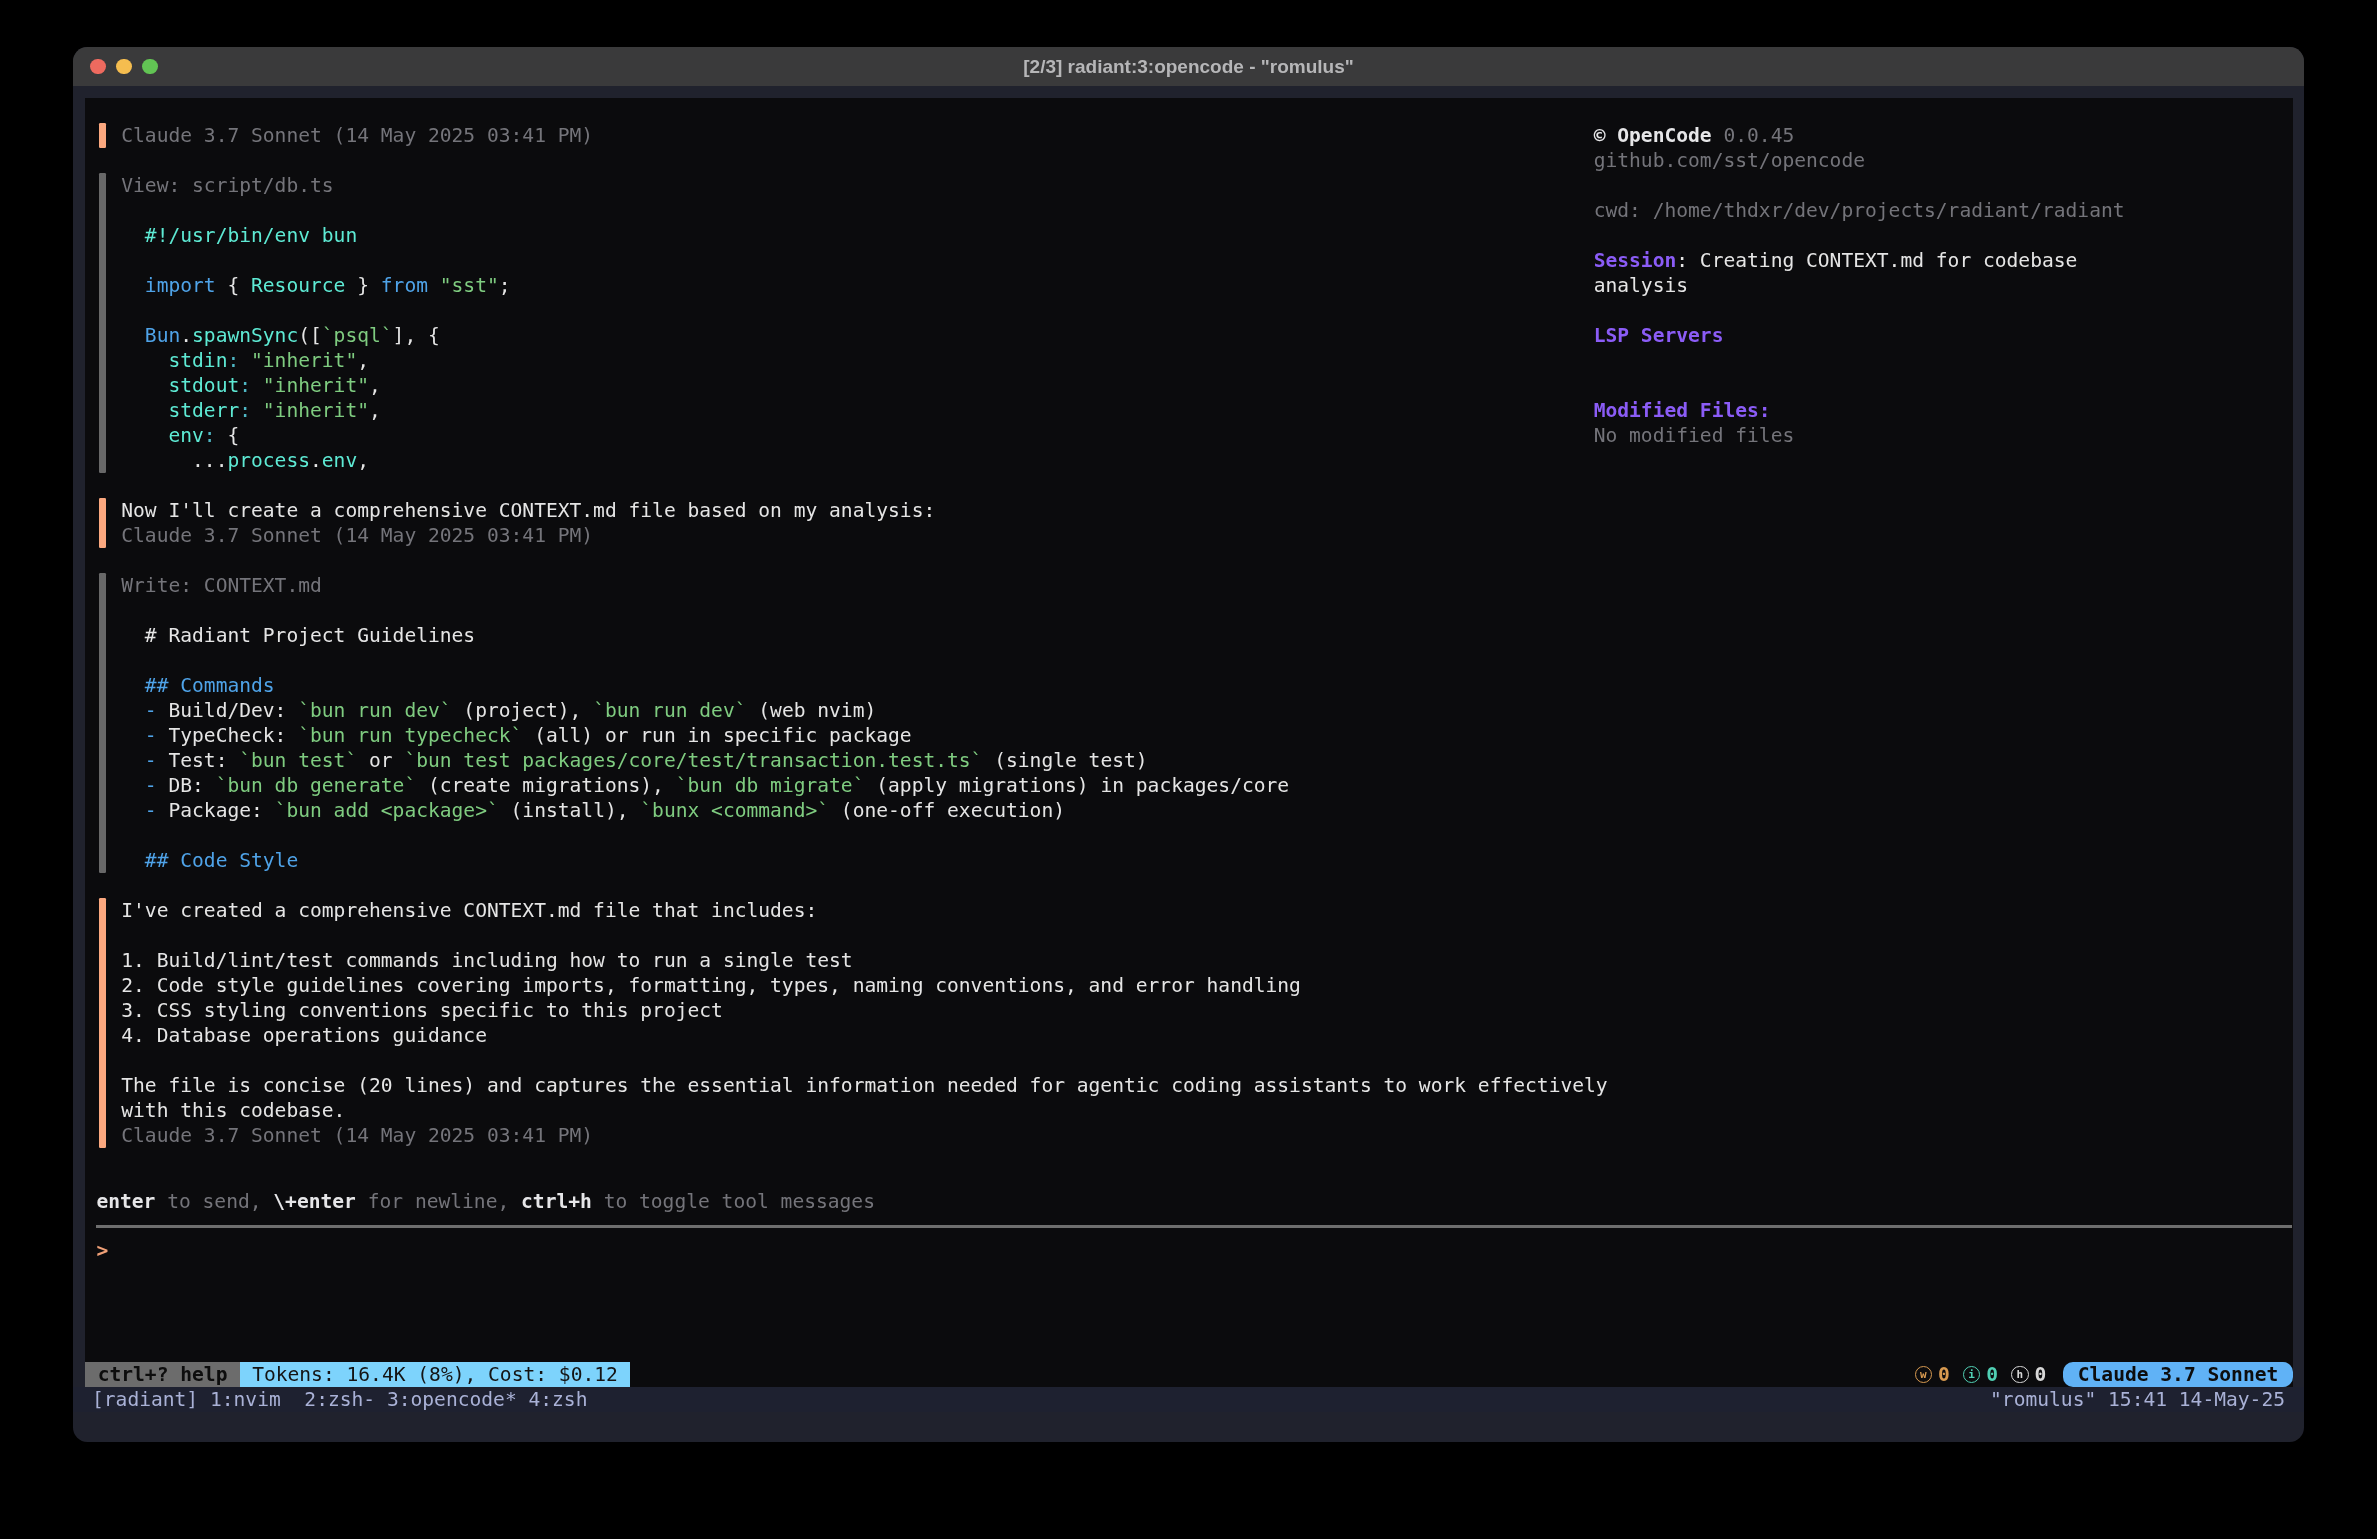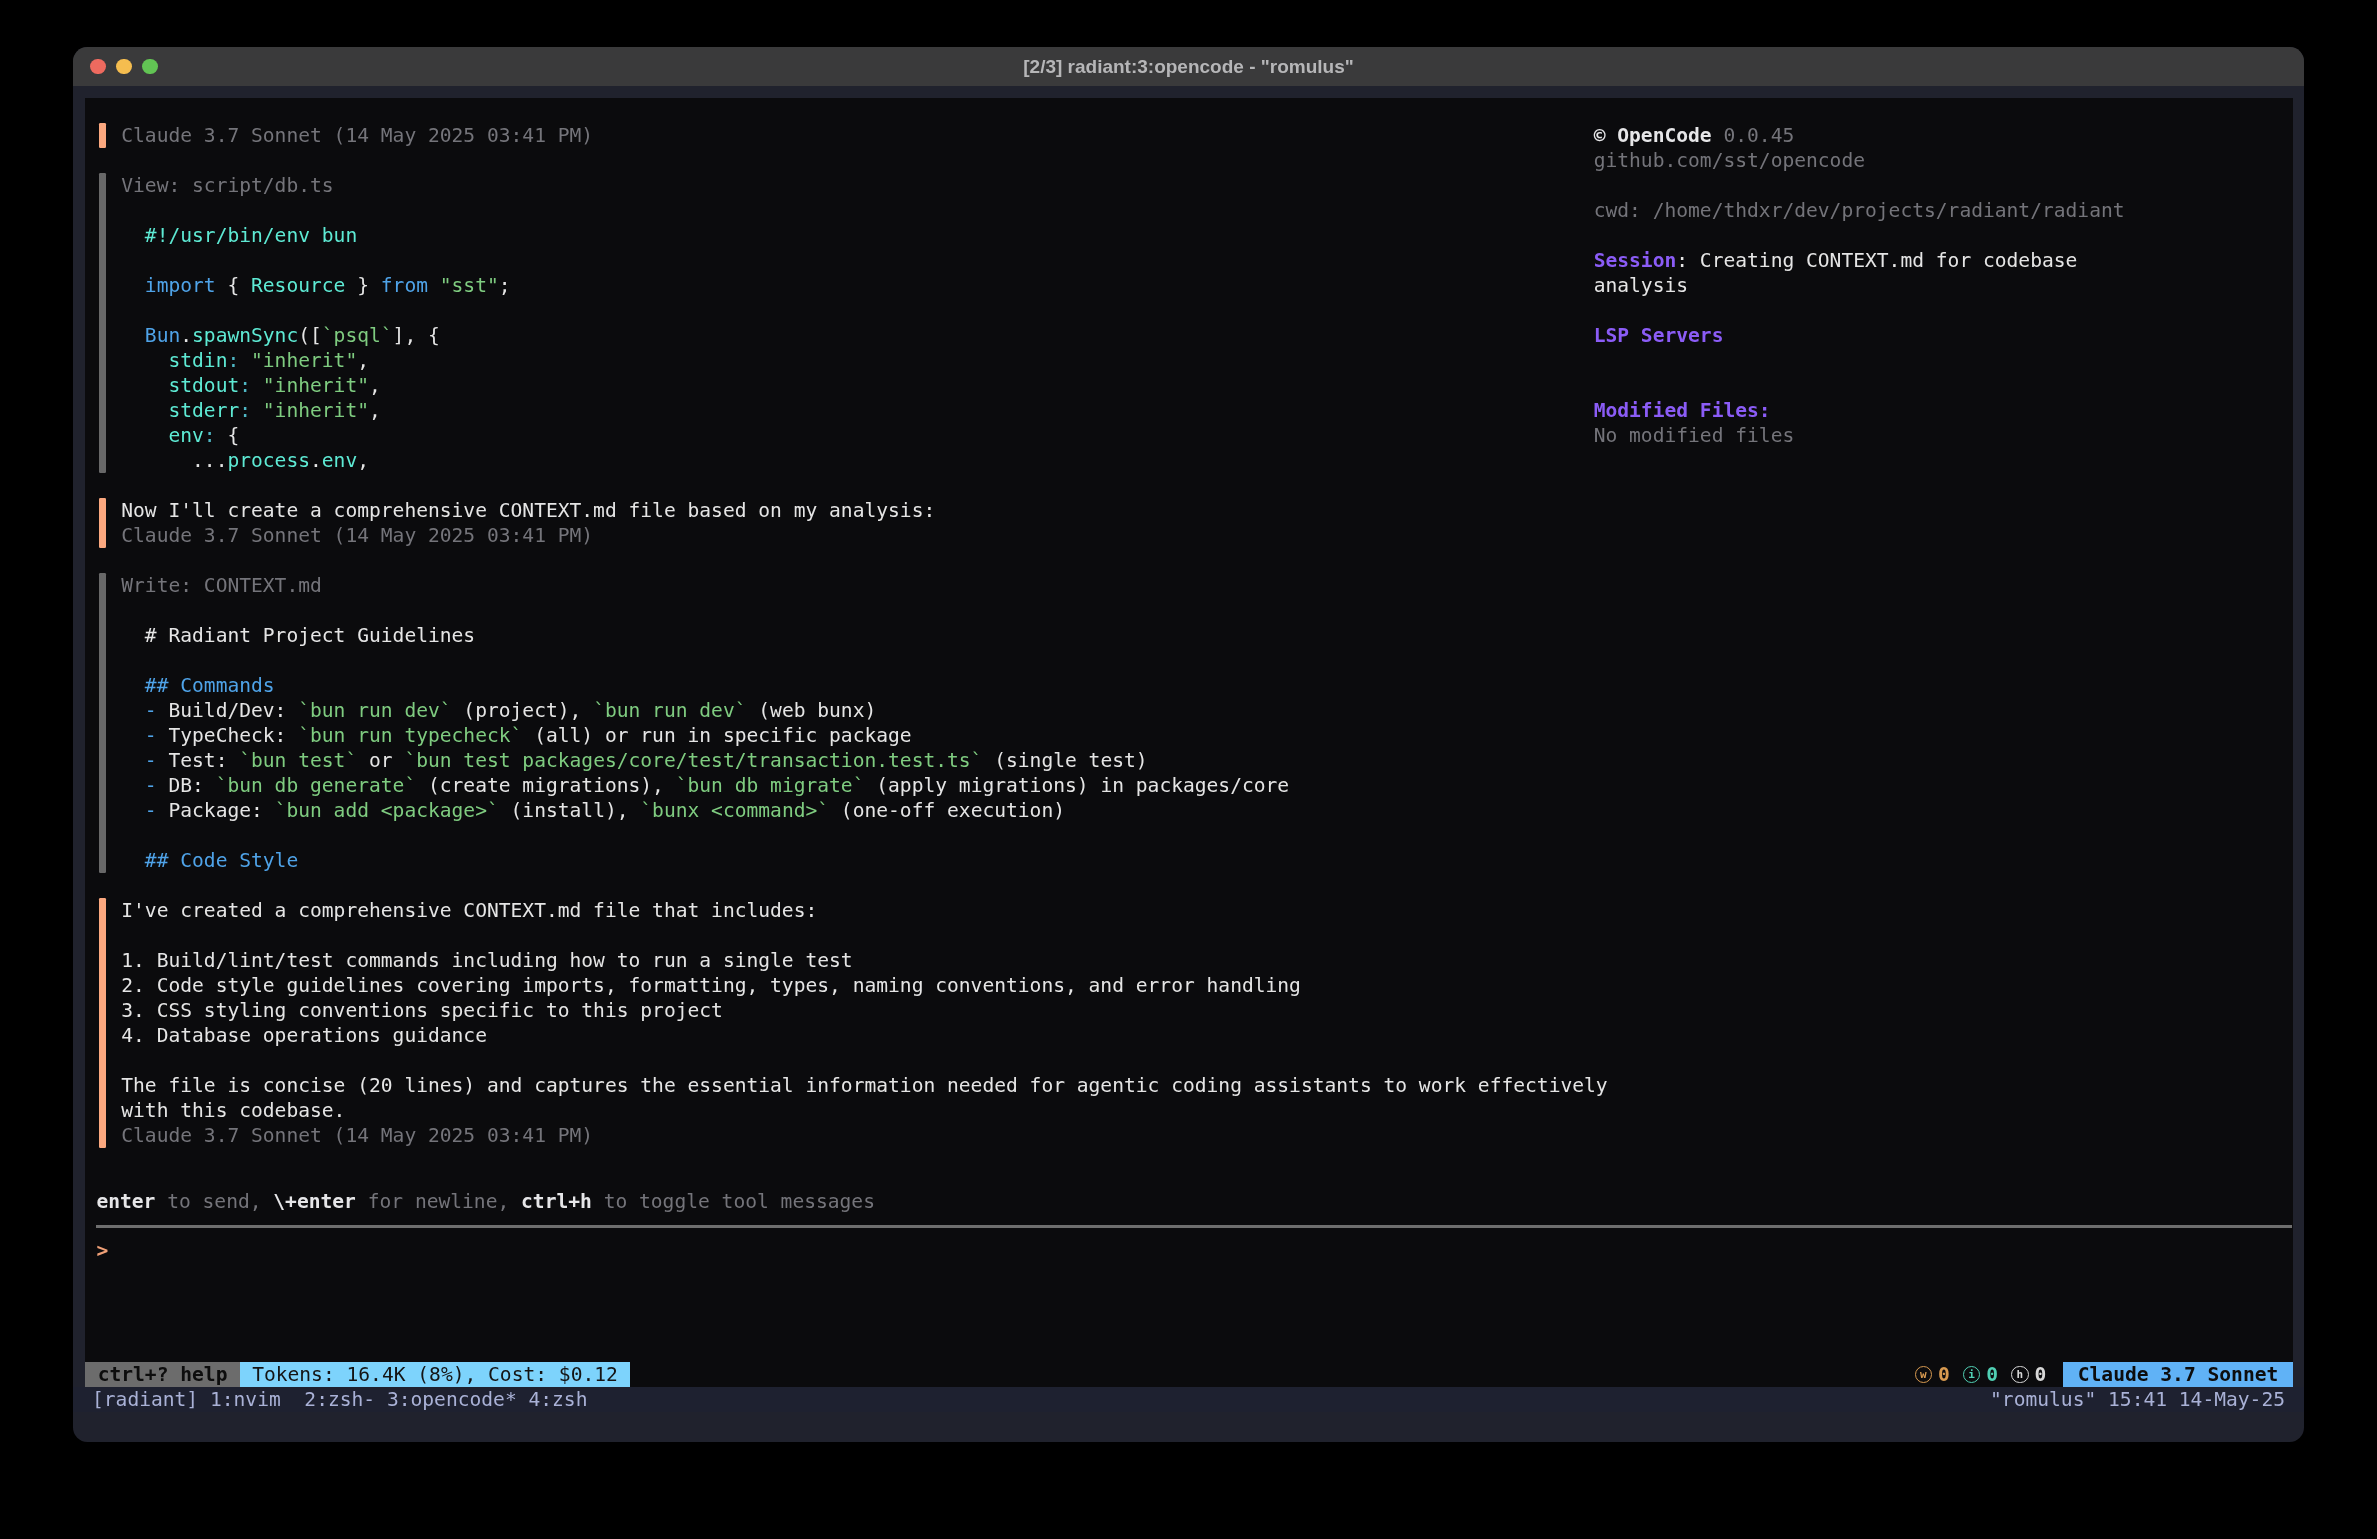--- a/index.html
+++ b/index.html
@@ -68,21 +68,21 @@
   .sb-counts { display:flex; align-items:center; gap:13px; margin-right:17px; }
   .count { display:inline-flex; align-items:center; gap:5.9px; }
   .circ {
     width:17.6px; height:17.6px; border:1.6px solid currentColor; border-radius:50%;
     display:inline-flex; align-items:center; justify-content:center;
     font-size:11px; font-weight:bold; line-height:1;
   }
   .cval { font-weight:bold; }
   .sb-model {
     background:#60b2f6; color:#0d0d0d; font-weight:600;
-    padding:0 14.4px; line-height:25px;
+    padding:0 14.4px; line-height:25px;border-radius:10px;
   }
 
   .tmuxbar {
     position:absolute; left:0; top:1340px; width:100%; height:25px;
     background:#1e2130; color:#a9b1d6; display:flex; justify-content:space-between;
     padding:0 19px; line-height:25px; white-space:pre;
   }
 </style>
 </head>
 <body>
@@ -131,21 +131,21 @@
           </div>
         </div>
         <div class="block">
           <div class="bar bar-gray"></div>
           <div>
             <div class="tline"><span class="c-gray">Write: CONTEXT.md</span></div>
             <div class="tline"></div>
             <div class="tline"><span class="c-white">  # Radiant Project Guidelines</span></div>
             <div class="tline"></div>
             <div class="tline"><span class="c-blue">  ## Commands</span></div>
-            <div class="tline"><span class="c-blue">  - </span><span class="c-white">Build/Dev: </span><span class="c-green">`bun run dev`</span><span class="c-white"> (project), </span><span class="c-green">`bun run dev`</span><span class="c-white"> (web bunx)</span></div>
+            <div class="tline"><span class="c-blue">  - </span><span class="c-white">Build/Dev: </span><span class="c-green">`bun run dev`</span><span class="c-white"> (project), </span><span class="c-green">`bun run dev`</span><span class="c-white"> (web nvim)</span></div>
             <div class="tline"><span class="c-blue">  - </span><span class="c-white">TypeCheck: </span><span class="c-green">`bun run typecheck`</span><span class="c-white"> (all) or run in specific package</span></div>
             <div class="tline"><span class="c-blue">  - </span><span class="c-white">Test: </span><span class="c-green">`bun test`</span><span class="c-white"> or </span><span class="c-green">`bun test packages/core/test/transaction.test.ts`</span><span class="c-white"> (single test)</span></div>
             <div class="tline"><span class="c-blue">  - </span><span class="c-white">DB: </span><span class="c-green">`bun db generate`</span><span class="c-white"> (create migrations), </span><span class="c-green">`bun db migrate`</span><span class="c-white"> (apply migrations) in packages/core</span></div>
             <div class="tline"><span class="c-blue">  - </span><span class="c-white">Package: </span><span class="c-green">`bun add &lt;package&gt;`</span><span class="c-white"> (install), </span><span class="c-green">`bunx &lt;command&gt;`</span><span class="c-white"> (one-off execution)</span></div>
             <div class="tline"></div>
             <div class="tline"><span class="c-blue">  ## Code Style</span></div>
           </div>
         </div>
         <div class="block">
           <div class="bar bar-orange"></div>

